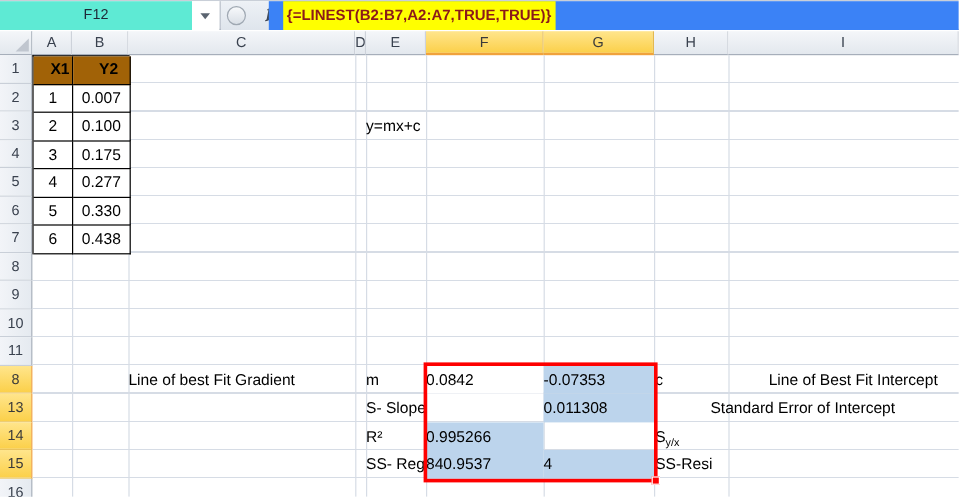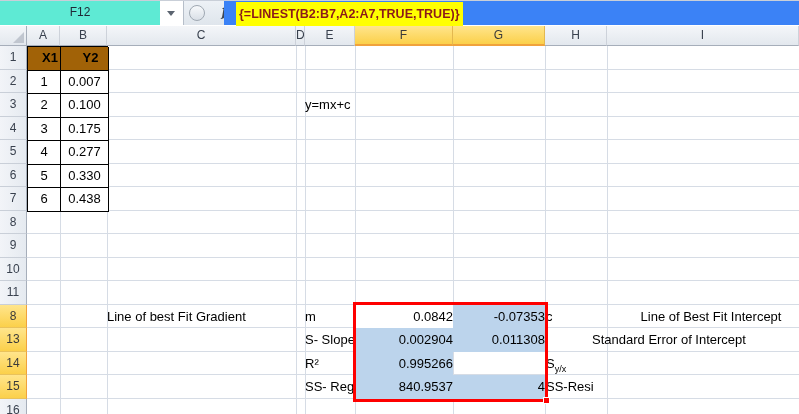--- a/index.html
+++ b/index.html
@@ -61,21 +61,21 @@
              border-left:1px solid #000; border-top:1px solid #000; background:#fff; }
   .xytable > div { border-right:1px solid #000; border-bottom:1px solid #000;
                    text-align:center; line-height:22px; font-size:13px; color:#000; }
   .xytable > .th { background:#a16207; font-weight:bold;padding-left:12px; }
 
   
   .cell { position:absolute; height:23.5px; line-height:23.5px; font-size:13px; color:#000;
           white-space:nowrap; z-index:2; }
   .left { padding-left:0; }
   .center { text-align:center; }
-  .val { text-align:right; }
+  .val { text-align:left; }
   .selfill { background:#BCD4EC; }
   .activecell { background:#FFFFFF; }
   sub.small { font-size:9px; }
 
   
   .sel-border { position:absolute; left:353px; top:302px; width:195px; height:100px;
                 border:3px solid #FE0000; z-index:3; }
   .fill-handle { position:absolute; right:-5px; bottom:-5px; width:7px; height:7px;
                  background:#FE0000; border:1px solid #fff; }
 </style>
@@ -161,21 +161,20 @@
   <div class="cell left" style="left:305px;top:93px">y=mx+c</div>
 
   <div class="cell left" style="left:107px;top:304.5px;width:189px">Line of best Fit Gradient</div>
   <div class="cell left" style="left:305px;top:304.5px">m</div>
   <div class="cell val activecell" style="left:355px;top:304.5px;width:98px">0.0842</div>
   <div class="cell val selfill" style="left:453px;top:304.5px;width:92px">-0.07353</div>
   <div class="cell left" style="left:546px;top:304.5px">c</div>
   <div class="cell center" style="left:607px;top:304.5px;width:208px">Line of Best Fit Intercept</div>
 
   <div class="cell left" style="left:305px;top:328px">S- Slope</div>
-  <div class="cell val selfill" style="left:355px;top:328px;width:98px">0.002904</div>
   <div class="cell val selfill" style="left:453px;top:328px;width:92px">0.011308</div>
   <div class="cell center" style="left:573px;top:328px;width:192px">Standard Error of Intercept</div>
 
   <div class="cell left" style="left:305px;top:351.5px">R²</div>
   <div class="cell val selfill" style="left:355px;top:351.5px;width:98px">0.995266</div>
   <div class="cell left" style="left:546px;top:351.5px"><span>S</span><sub class="small">y/x</sub></div>
 
   <div class="cell left" style="left:305px;top:375px">SS- Reg</div>
   <div class="cell val selfill" style="left:355px;top:375px;width:98px">840.9537</div>
   <div class="cell val selfill" style="left:453px;top:375px;width:92px">4</div>

